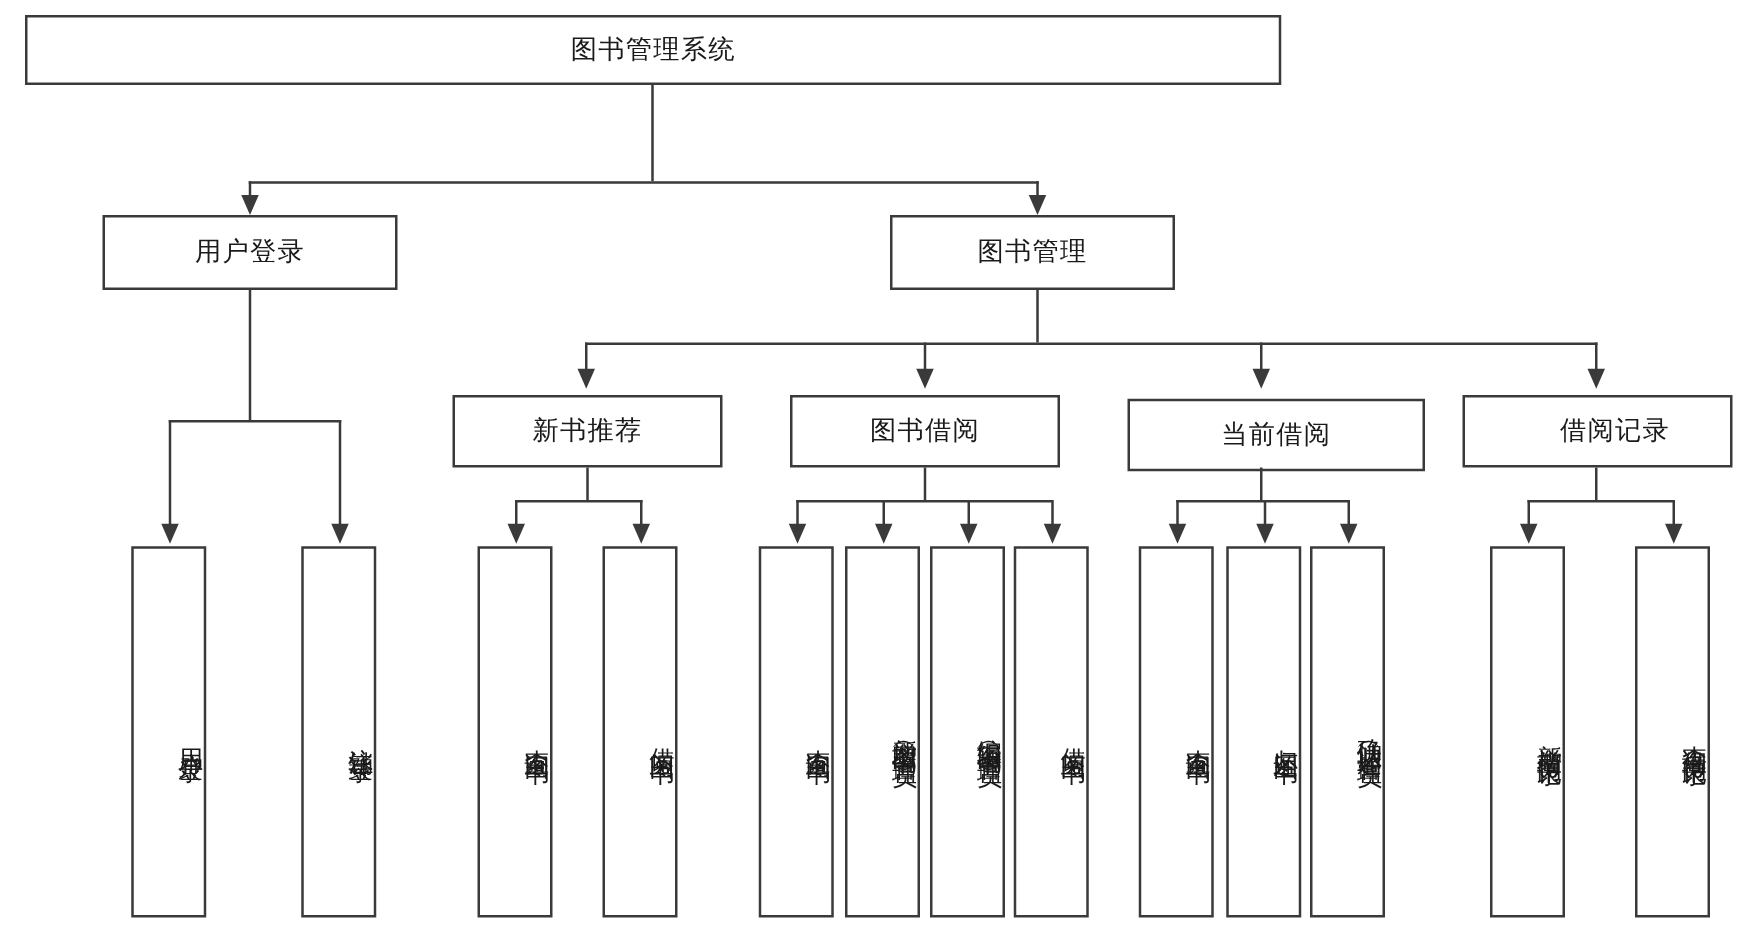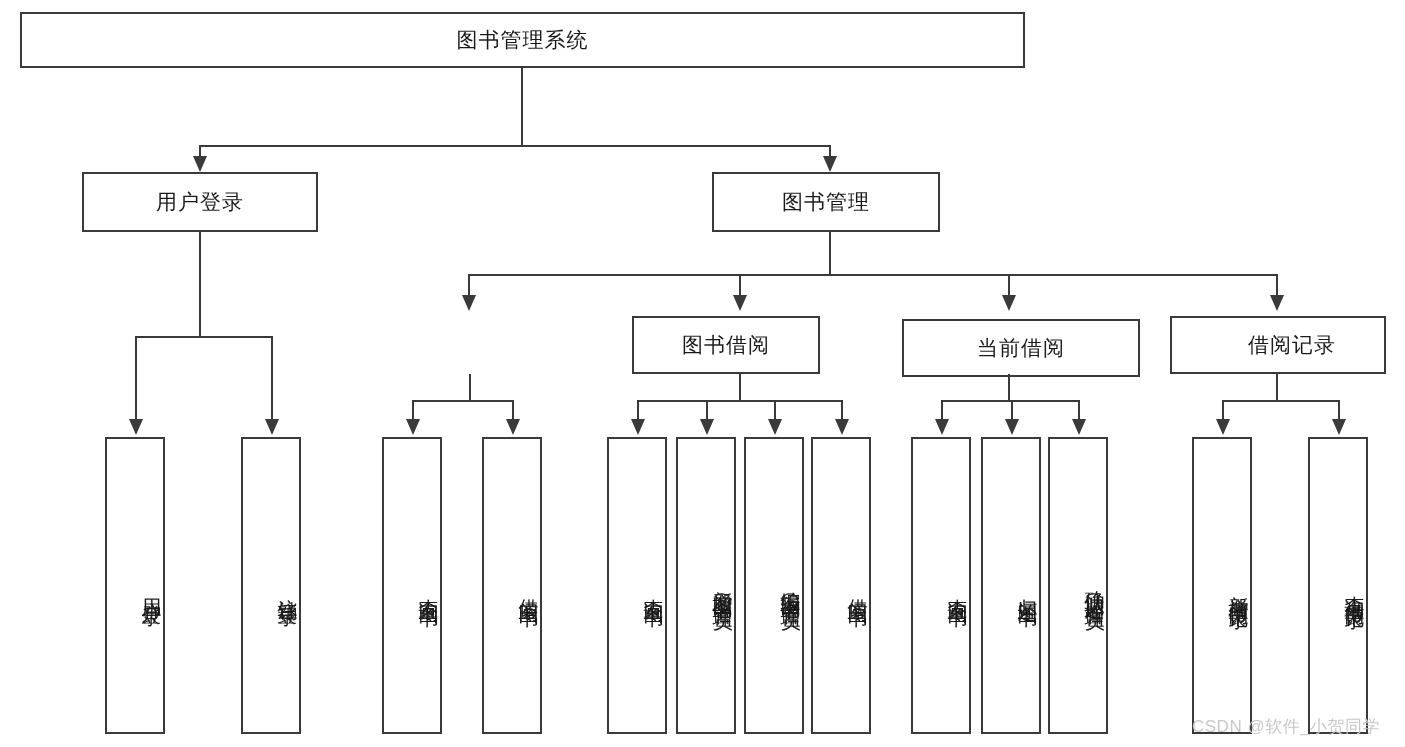--- a/index.html
+++ b/index.html
@@ -114,21 +114,24 @@
   <div class="hline" style="left:468px; top:274px; width:810px;"></div>
   <div class="vline" style="left:468px; top:274px; height:24px;"></div>
   <div class="arrow" style="left:462px; top:295px;"></div>
   <div class="vline" style="left:739px; top:274px; height:24px;"></div>
   <div class="arrow" style="left:733px; top:295px;"></div>
   <div class="vline" style="left:1008px; top:274px; height:24px;"></div>
   <div class="arrow" style="left:1002px; top:295px;"></div>
   <div class="vline" style="left:1276px; top:274px; height:24px;"></div>
   <div class="arrow" style="left:1270px; top:295px;"></div>
 
-  <div class="node horiz" style="left:632px; top:316px; width:188px; height:58px;">
+  <div class="node horiz" style="left:362px; top:316px; width:216px; height:58px;">
+    <span>新书推荐</span>
+  </div>
+  <div class="node horiz" style="left:632px; top:316px; width:216px; height:58px;">
     <span>图书借阅</span>
   </div>
   <div class="node horiz" style="left:902px; top:319px; width:238px; height:58px;">
     <span>当前借阅</span>
   </div>
   <div class="node horiz" style="left:1170px; top:316px; width:216px; height:58px;padding-left:28px;">
     <span>借阅记录</span>
   </div>
 
   <div class="vline" style="left:469px; top:374px; height:26px;"></div>
@@ -202,15 +205,14 @@
     <span>确认归还（管理员）</span>
   </div>
 
   <div class="node vert" style="left:1192px; top:437px; width:60px; height:297px;">
     <span>新增借阅记录</span>
   </div>
   <div class="node vert" style="left:1308px; top:437px; width:60px; height:297px;">
     <span>查询借阅记录</span>
   </div>
 
-  <div id="watermark" style="left:1192px; top:715px;">CSDN @软件_小贺同学</div>
 
 </div>
 
 </body></html>

